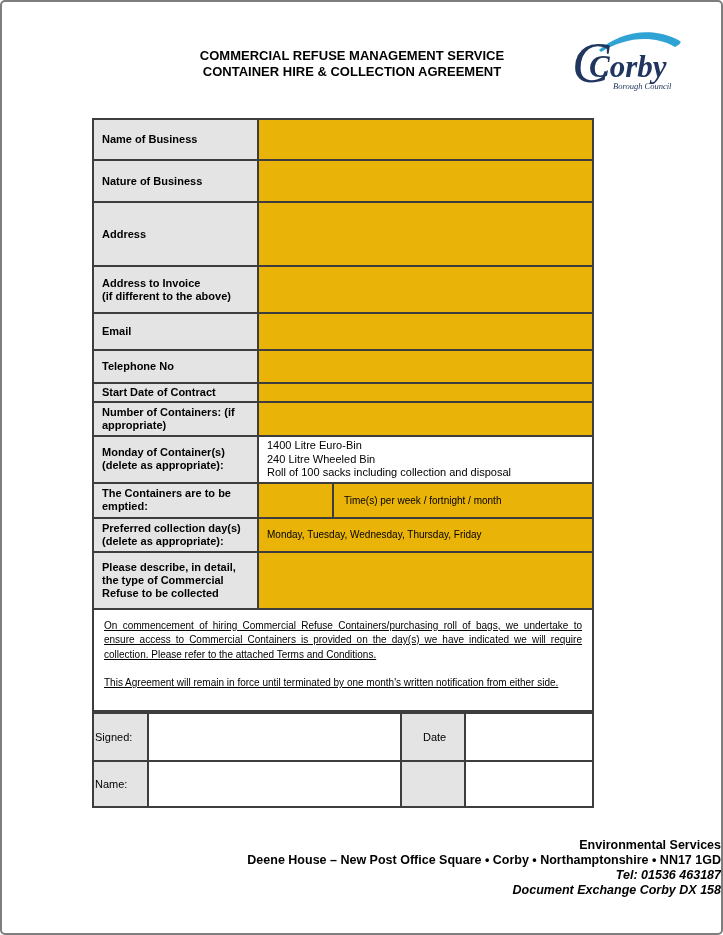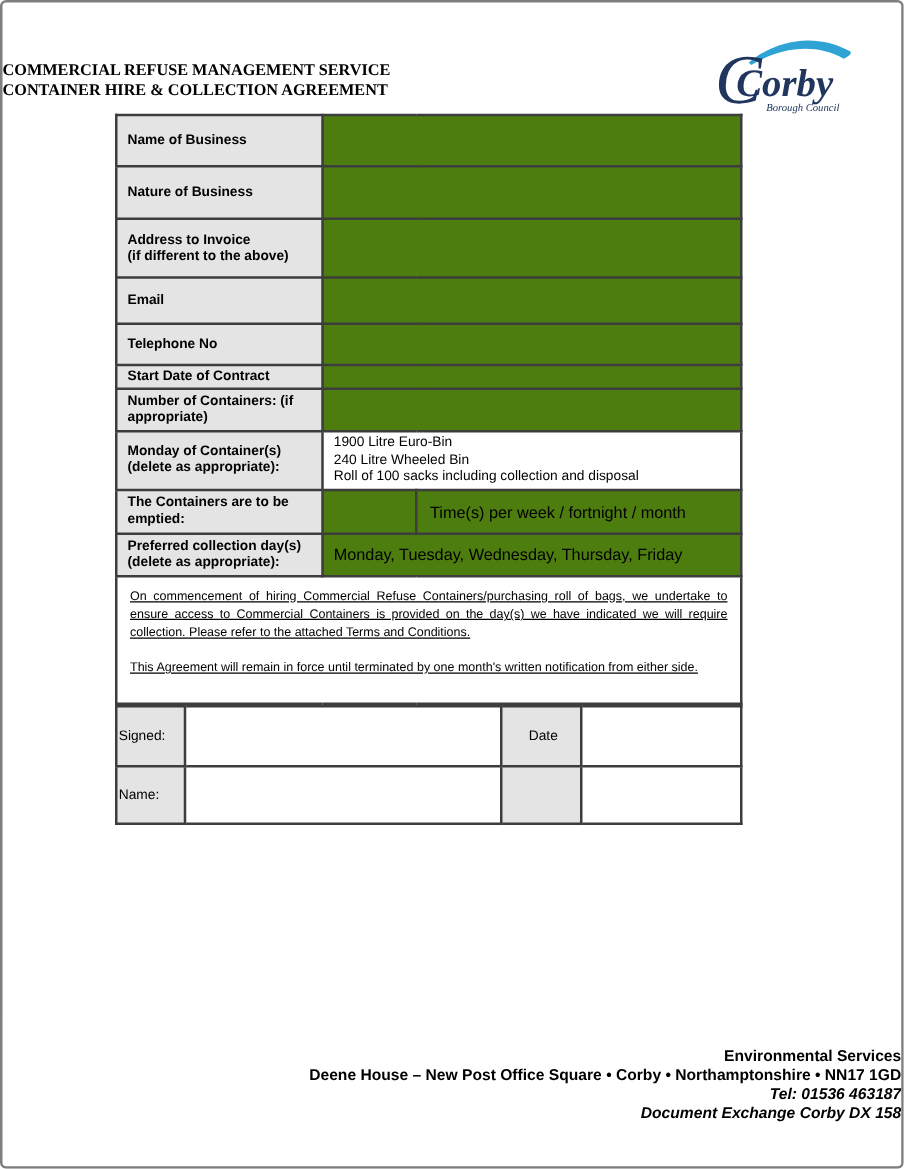--- a/index.html
+++ b/index.html
@@ -11,37 +11,37 @@
     border:2px solid #7e7e7e;
     border-radius:5px;
     overflow:hidden;
     font-family:"Liberation Sans", sans-serif;
     color:#000;
   }
 
   
   .header-title {
     position:absolute; top:46px; left:0; width:700px;
-    font-weight:bold; font-size:13px; line-height:16px;font-family:Liberation Serif, serif;
+    text-align:center; font-weight:bold; font-size:13px; line-height:16px;
   }
   .logo { position:absolute; top:26px; right:14px; width:132px; height:66px; }
 
   
-  .form-area { position:absolute; top:89px; left:90px; width:502px; }
+  .form-area { position:absolute; top:116px; left:90px; width:502px; }
   table { border-collapse:collapse; table-layout:fixed; }
   .main-table td, .sig-table td { border:2px solid #3d3d3d; box-sizing:border-box; }
 
   .lbl {
     background:#e4e4e4;
     font-weight:bold; font-size:11px; line-height:13px;
     padding:2px 3px 2px 8px;
     vertical-align:middle;
     white-space:pre-line;
   }
-  .val { background:#4d7c0f; font-size:13px; padding-left:8px; vertical-align:middle; }
+  .val { background:#eab308; font-size:10px; padding-left:8px; vertical-align:middle; }
   .opts { font-size:11px; line-height:13.5px; padding:2px 0 2px 8px; vertical-align:middle; }
   .opts div { white-space:nowrap; }
 
   .para-cell {
     vertical-align:top;
     padding:9px 10px 4px 10px;
     font-size:10px; line-height:14.5px;
     text-align:justify;
     text-decoration:underline;
   }
@@ -90,20 +90,24 @@
 
       <tbody>
           <tr style="height:41px">
         <td class="lbl">Name of Business</td>
         <td class="val" colspan="2"></td>
       </tr>
       <tr style="height:42px">
         <td class="lbl">Nature of Business</td>
         <td class="val" colspan="2"></td>
       </tr>
+      <tr style="height:64px">
+        <td class="lbl">Address</td>
+        <td class="val" colspan="2"></td>
+      </tr>
       <tr style="height:47px">
         <td class="lbl">Address to Invoice
 (if different to the above)</td>
         <td class="val" colspan="2"></td>
       </tr>
       <tr style="height:37px">
         <td class="lbl">Email</td>
         <td class="val" colspan="2"></td>
       </tr>
       <tr style="height:33px">
@@ -116,35 +120,41 @@
       </tr>
       <tr style="height:34px">
         <td class="lbl">Number of Containers: (if
 appropriate)</td>
         <td class="val" colspan="2"></td>
       </tr>
       <tr style="height:43px">
         <td class="lbl">Monday of Container(s)
 (delete as appropriate):</td>
         <td class="opts" colspan="2">
-          <div>1900 Litre Euro-Bin</div>
+          <div>1400 Litre Euro-Bin</div>
           <div>240 Litre Wheeled Bin</div>
           <div>Roll of 100 sacks including collection and disposal</div>
         </td>
       </tr>
       <tr style="height:35px">
         <td class="lbl">The Containers are to be
 emptied:</td>
         <td class="val"></td>
         <td class="val" style="padding-left:10px">Time(s) per week / fortnight / month</td>
       </tr>
       <tr style="height:34px">
         <td class="lbl">Preferred collection day(s)
 (delete as appropriate):</td>
         <td class="val" colspan="2">Monday, Tuesday, Wednesday, Thursday, Friday</td>
+      </tr>
+      <tr style="height:57px">
+        <td class="lbl">Please describe, in detail,
+the type of Commercial
+Refuse to be collected</td>
+        <td class="val" colspan="2"></td>
       </tr>
       <tr style="height:102px">
         <td class="para-cell" colspan="3">
           <p>On commencement of hiring Commercial Refuse Containers/purchasing roll of bags, we undertake to ensure access to Commercial Containers is provided on the day(s) we have indicated we will require collection.  Please refer to the attached Terms and Conditions.</p>
           <p>This Agreement will remain in force until terminated by one month's written notification from either side.</p>
         </td>
       </tr>
     </tbody>
       </table>
 

